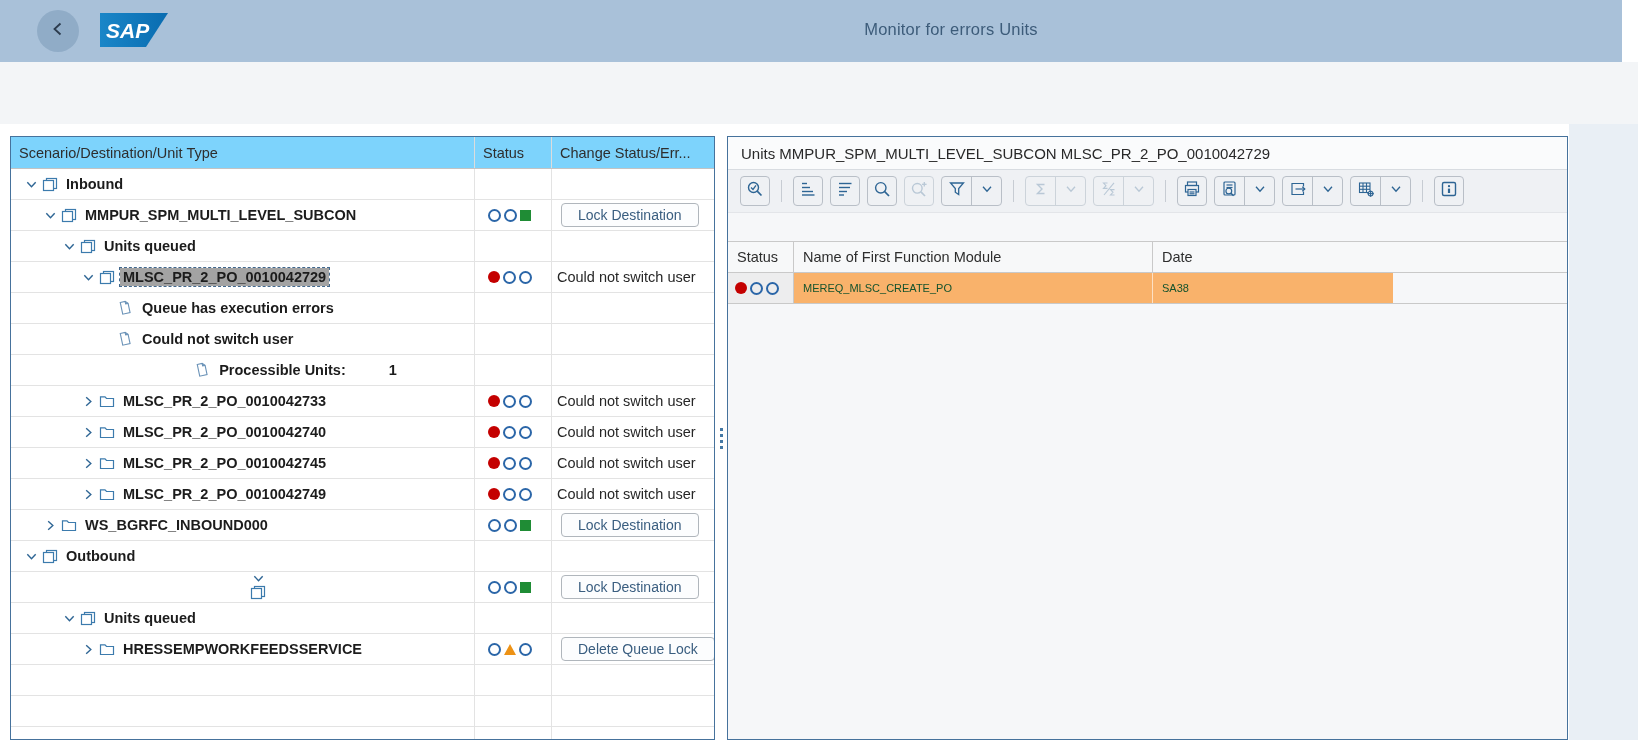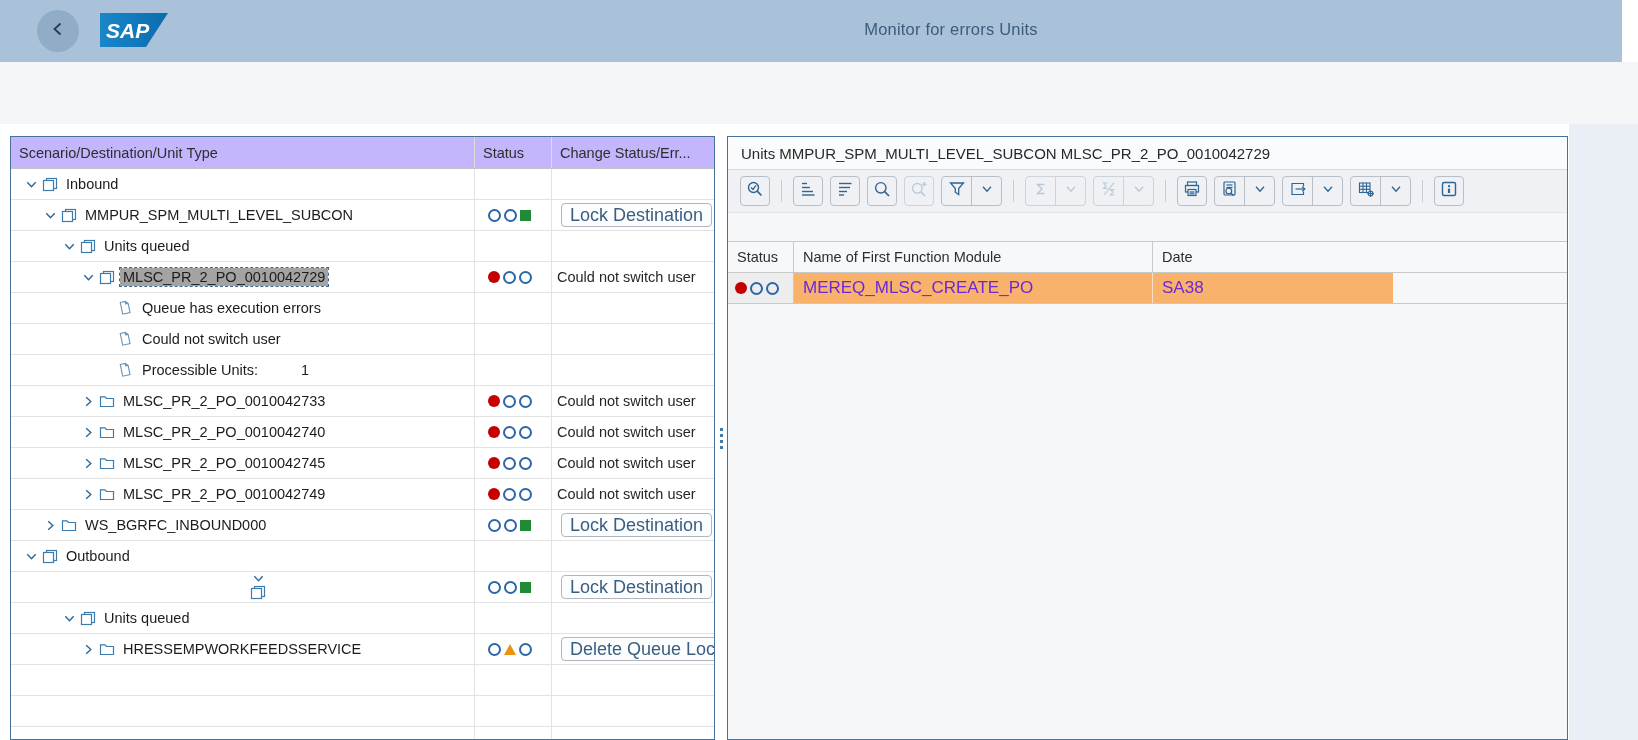--- a/index.html
+++ b/index.html
@@ -26,37 +26,37 @@
   .cmdtext{position:absolute;top:81px;font-size:15.5px;color:#476b8a;cursor:pointer;white-space:nowrap;
            display:flex;align-items:center;gap:7px;}
   .cancel{left:358px;}
   .more{left:433px;}
 
   .right-strip{position:absolute;left:1569px;top:124px;right:0;bottom:0;background:#e9eff5;}
 
   
   .lpanel{position:absolute;left:10px;top:136px;width:705px;bottom:0;border:1px solid #46729c;
           background:#fff;box-sizing:border-box;overflow:hidden;}
-  .lhead{display:flex;height:31px;border-bottom:1px solid #c3c3c3;background:#c4b5fd;}
+  .lhead{display:flex;height:31px;border-bottom:1px solid #c3c3c3;background:#7dd3fc;}
   .hcell{font-size:14.5px;color:#2e2e2e;display:flex;align-items:center;padding-left:8px;
          box-sizing:border-box;border-right:1px solid #dcdcdc;white-space:nowrap;overflow:hidden;cursor:pointer;}
   .hc1{width:464px;}.hc2{width:77px;}.hc3{flex:1;border-right:none;}
   .trow{display:flex;height:30px;border-bottom:1px solid #e3e3e3;background:#fff;}
   .tcell{box-sizing:border-box;border-right:1px solid #e3e3e3;display:flex;align-items:center;overflow:hidden;}
-  .c1{width:464px;}
+  .c1{width:464px;font-weight:bold;}
   .c2{width:77px;padding-left:13px;}
   .c3{flex:1;border-right:none;padding-left:5px;}
   .chev{width:14px;flex:none;display:flex;align-items:center;cursor:pointer;}
   .sp14{width:14px;flex:none;}
   .ticon{width:18px;flex:none;display:flex;align-items:center;margin:0 3px 0 3px;}
   .tlabel{font-size:14.5px;color:#1c1c1c;white-space:nowrap;padding:1px 3px;cursor:default;}
   .tlabel.sel{background:#a3a3a3;outline:1px dashed #41688e;}
   .tval{font-size:14.5px;color:#1c1c1c;margin-left:40px;}
   .errtxt{font-size:14.5px;color:#262626;white-space:nowrap;}
-  .rowbtn{margin-left:4px;height:24px;padding:0 8px;font-size:18px;color:#3a5e80;background:#fcfdfe;
+  .rowbtn{margin-left:4px;height:24px;padding:0 16px;font-size:14px;color:#3a5e80;background:#fcfdfe;
           border:1px solid #b0b6bc;border-radius:4px;font-family:inherit;white-space:nowrap;cursor:pointer;}
   .stwrap{display:flex;align-items:center;gap:3px;}
   .st-o{width:9px;height:9px;border:2px solid #2b66a8;border-radius:50%;flex:none;}
   .st-g{width:11px;height:11px;background:#1f8c35;flex:none;}
   .st-r{width:12px;height:12px;background:#c40000;border-radius:50%;flex:none;}
   .st-t{width:0;height:0;border-left:6px solid transparent;border-right:6px solid transparent;
         border-bottom:11px solid #ed9215;flex:none;}
 
   
   .splitter{position:absolute;left:716px;top:136px;width:10px;bottom:0;display:flex;flex-direction:column;
@@ -80,22 +80,22 @@
   .tsplit.dis{border-color:#ccd3da;}
   .tsplit.dis .part + .part{border-left-color:#ccd3da;}
   .tsep{width:1px;height:22px;background:#c7ccd3;margin:0 4px;flex:none;}
   .rspacer{height:28px;background:#f6f7f9;}
   .rtable-head{display:flex;height:30px;background:#f7f8f9;border-top:1px solid #c9c9c9;
                border-bottom:1px solid #c9c9c9;box-sizing:content-box;}
   .rhc{font-size:14.5px;color:#2e2e2e;display:flex;align-items:center;padding-left:9px;
        border-right:1px solid #c9c9c9;box-sizing:border-box;white-space:nowrap;overflow:hidden;cursor:pointer;}
   .rhc:last-child{border-right:none;}
   .rrow{display:flex;height:30px;border-bottom:1px solid #c9c9c9;cursor:pointer;}
-  .rcell{display:flex;align-items:center;padding-left:9px;box-sizing:border-box;font-size:17px;
-         color:#6d28d9;white-space:nowrap;overflow:hidden;}
+  .rcell{display:flex;align-items:center;padding-left:9px;box-sizing:border-box;font-size:11px;
+         color:#14532d;white-space:nowrap;overflow:hidden;}
   .rcell.stat{background:#ededee;border-right:1px solid #c9c9c9;padding-left:7px;}
   .rcell.hi{background:#f9b26b;border-right:1px solid rgba(255,255,255,.6);}
   .rcell.hi:last-child{border-right:none;}
   .rw1{width:66px;}.rw2{width:359px;}.rw3{width:240px;}.rw4{width:176px;}
 </style>
 </head>
 <body>
 
 <div class="shell-header">
   <div class="back-btn">
@@ -278,21 +278,21 @@
                 <path d="M8.5,1.5 V4 H11" fill="none" stroke="#6b93b8" stroke-width="1.1"></path>
               </g>
             </svg>
           </span>
           <span class="tlabel">Could not switch user</span>
         </div>
         <div class="tcell c2"></div>
         <div class="tcell c3"></div>
       </div>
       <div class="trow">
-        <div class="tcell c1" style="padding-left: 90px;">
+        <div class="tcell c1" style="padding-left: 90px; justify-content: center;">
           <span class="sp14"></span>
           <span class="ticon">
             <svg width="15" height="16" viewBox="0 0 15 16">
               <g transform="rotate(-12 7.5 8)">
                 <path d="M3.5,1.5 H8.5 L11,4 V13.5 H3.5 Z" fill="none" stroke="#6b93b8" stroke-width="1.1"></path>
                 <path d="M8.5,1.5 V4 H11" fill="none" stroke="#6b93b8" stroke-width="1.1"></path>
               </g>
             </svg>
           </span>
           <span class="tlabel">Processible Units:</span>

